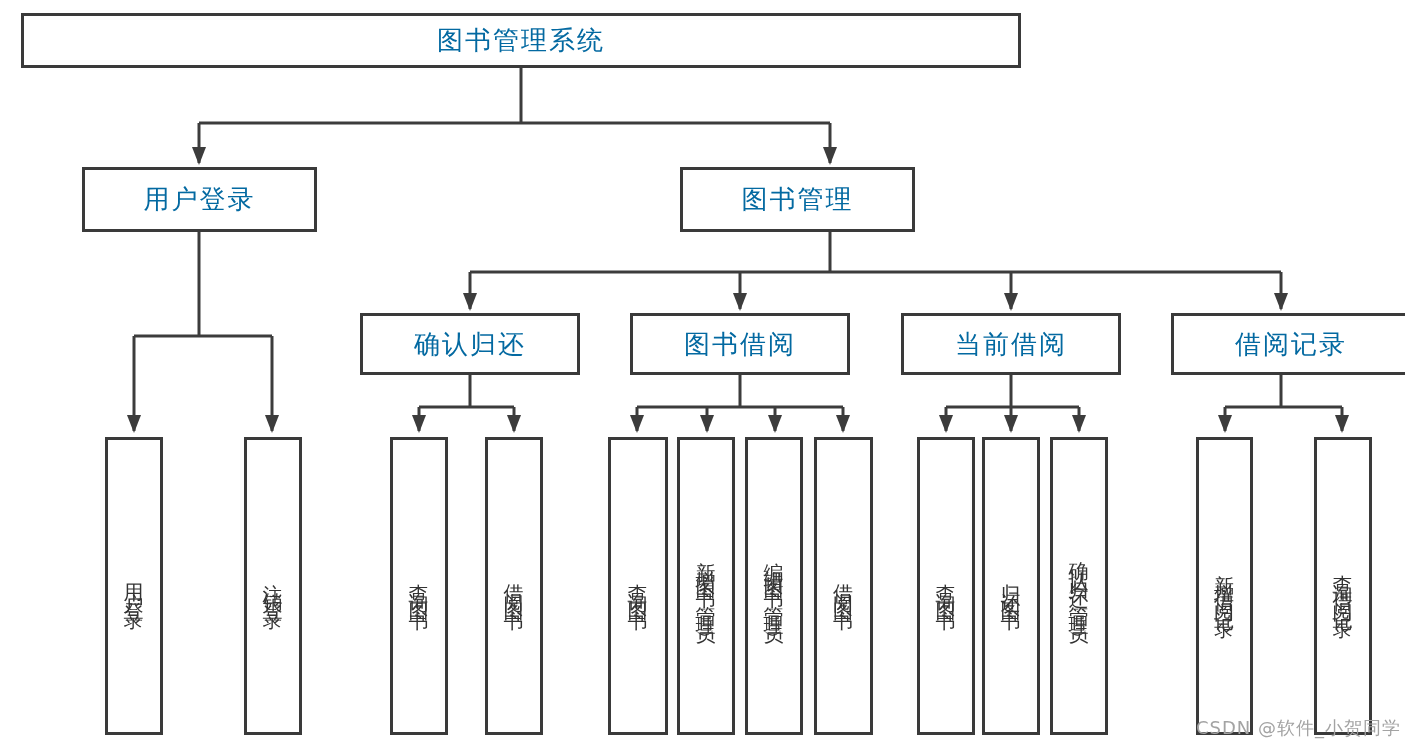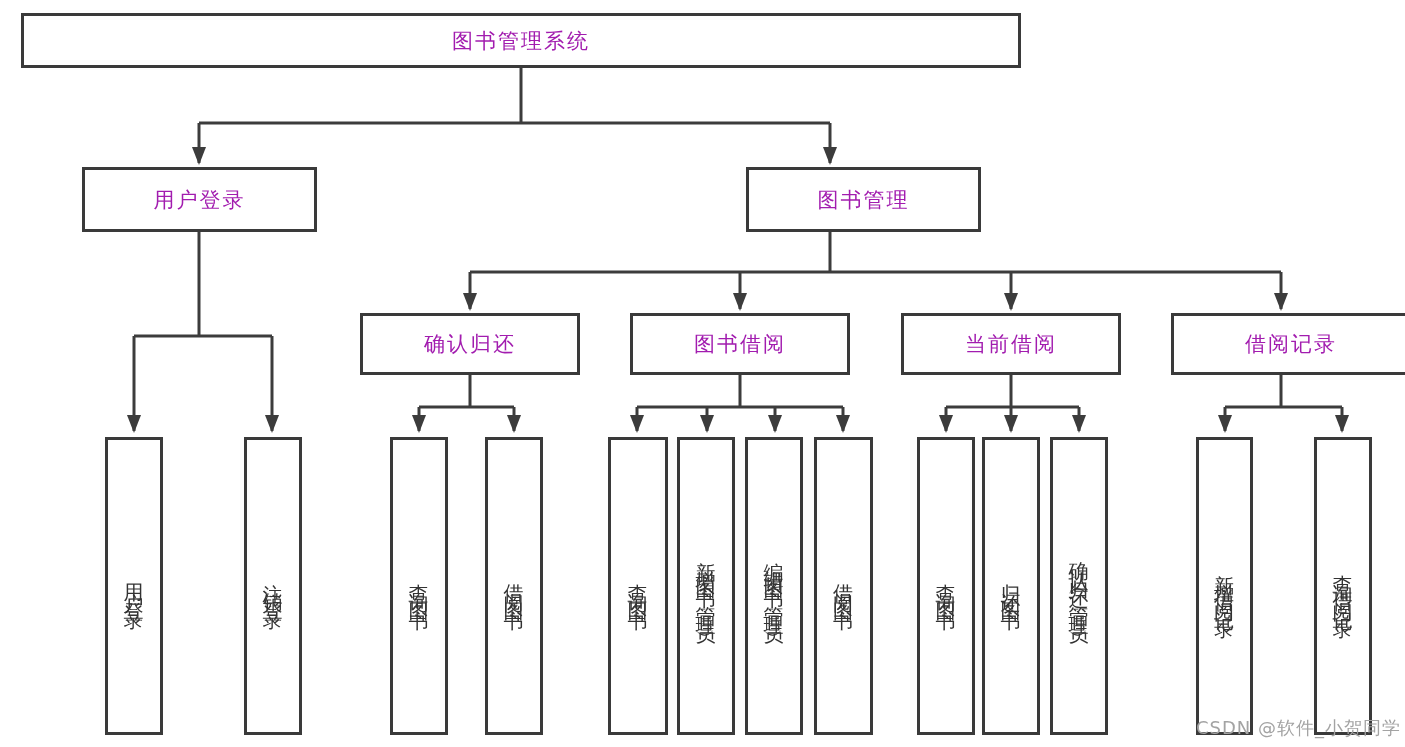--- a/index.html
+++ b/index.html
@@ -5,21 +5,21 @@
   html,body{margin:0;padding:0;background:#fff;}
   #stage{
     position:relative;width:1405px;height:747px;background:#fff;overflow:hidden;
     font-family:"DejaVu Sans","Liberation Sans",sans-serif;color:#333;
   }
   .node{
     position:absolute;box-sizing:border-box;border:3px solid #3a3a3a;background:#fff;
     display:flex;align-items:center;justify-content:center;
   }
   .node.h span{
-    font-size:21px;letter-spacing:2px;color:#a21caf;white-space:nowrap;text-align:right;
+    font-size:26px;letter-spacing:2px;color:#0369a1;white-space:nowrap;text-align:right;
   }
   .node.v span{
     writing-mode:vertical-rl;text-orientation:mixed;
     font-size:20px;letter-spacing:9px;line-height:1;color:#333;white-space:nowrap;
   }
   #connectors{position:absolute;left:0;top:0;width:1405px;height:747px;}
   #connectors path{stroke:#3c3c3c;stroke-width:3;fill:none;}
   #watermark{
     position:absolute;right:4px;top:716px;font-size:18px;letter-spacing:1px;
     color:#a3a3a3;white-space:nowrap;z-index:5;margin-left:31px;
@@ -71,21 +71,21 @@
     <path d="M1342,407 V431" marker-end="url(#arr)"></path>
   </svg>
 
   <div class="node h" style="left:21px;top:13px;width:1000px;height:55px">
     <span>图书管理系统</span>
   </div>
 
   <div class="node h" style="left:82px;top:167px;width:235px;height:65px">
     <span>用户登录</span>
   </div>
-  <div class="node h" style="left:746px;top:167px;width:235px;height:65px">
+  <div class="node h" style="left:680px;top:167px;width:235px;height:65px">
     <span>图书管理</span>
   </div>
 
   <div class="node h" style="left:360px;top:313px;width:220px;height:62px">
     <span>确认归还</span>
   </div>
   <div class="node h" style="left:901px;top:313px;width:220px;height:62px">
     <span>当前借阅</span>
   </div>
   <div class="node h" style="left:630px;top:313px;width:220px;height:62px">

